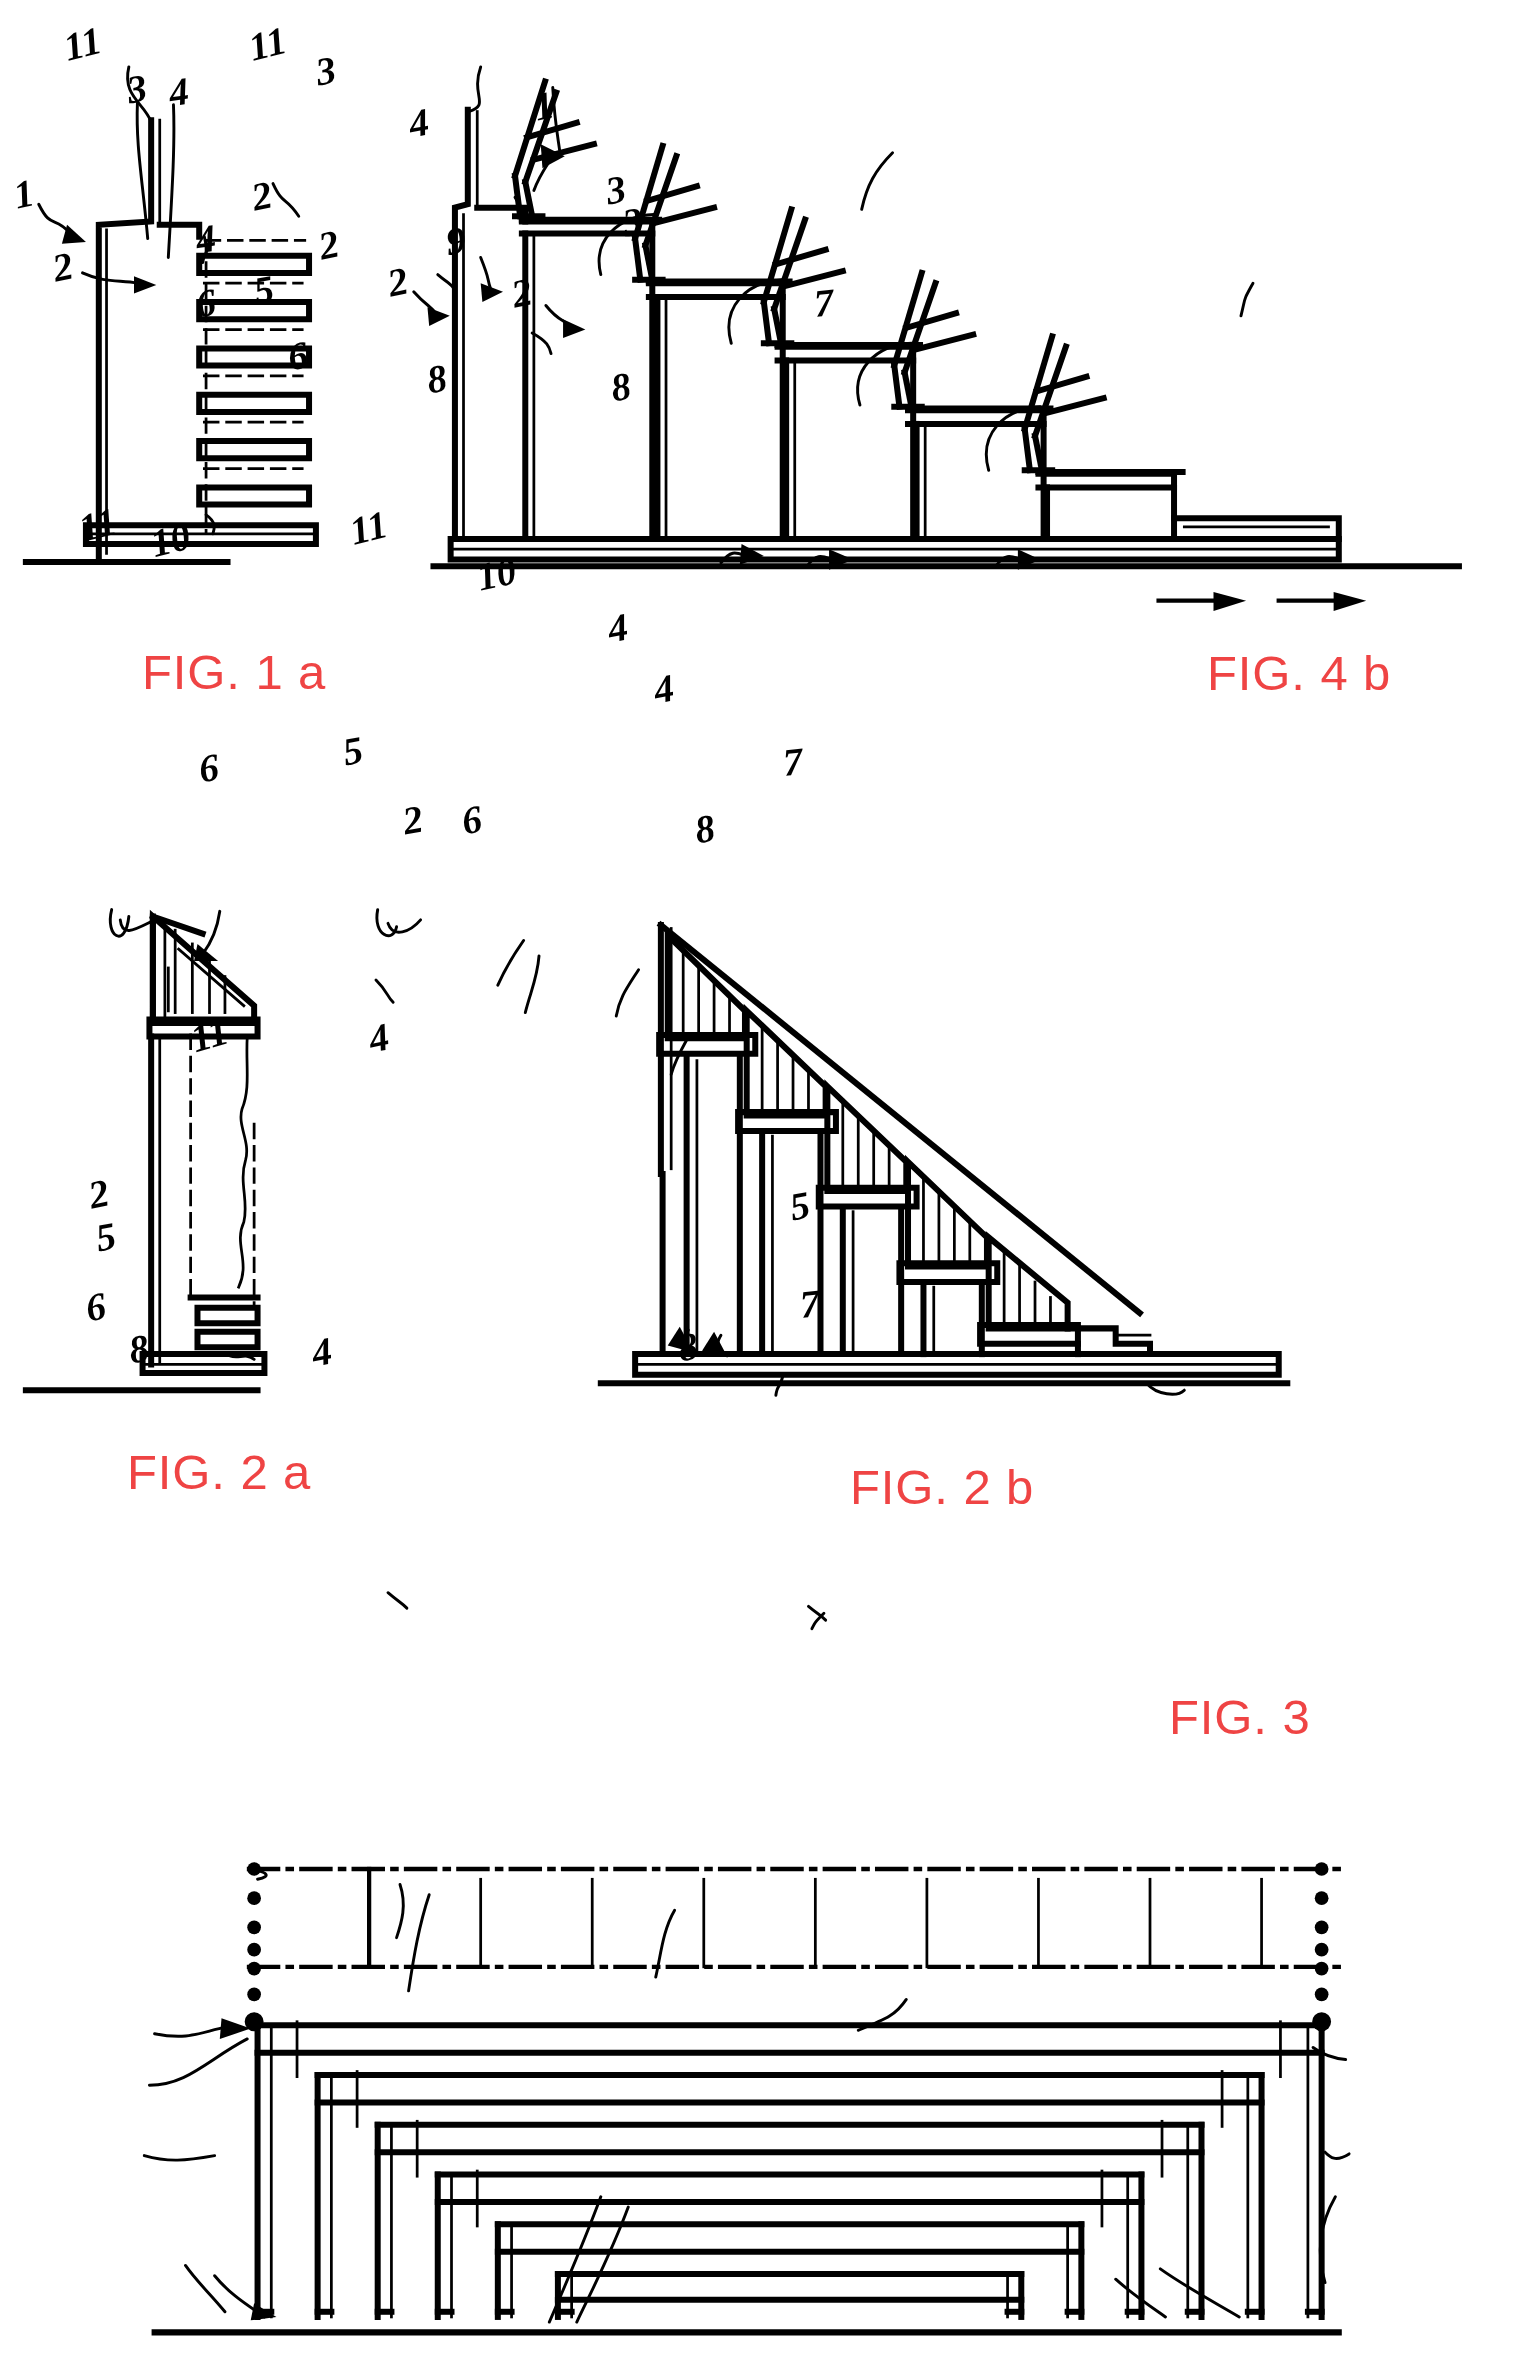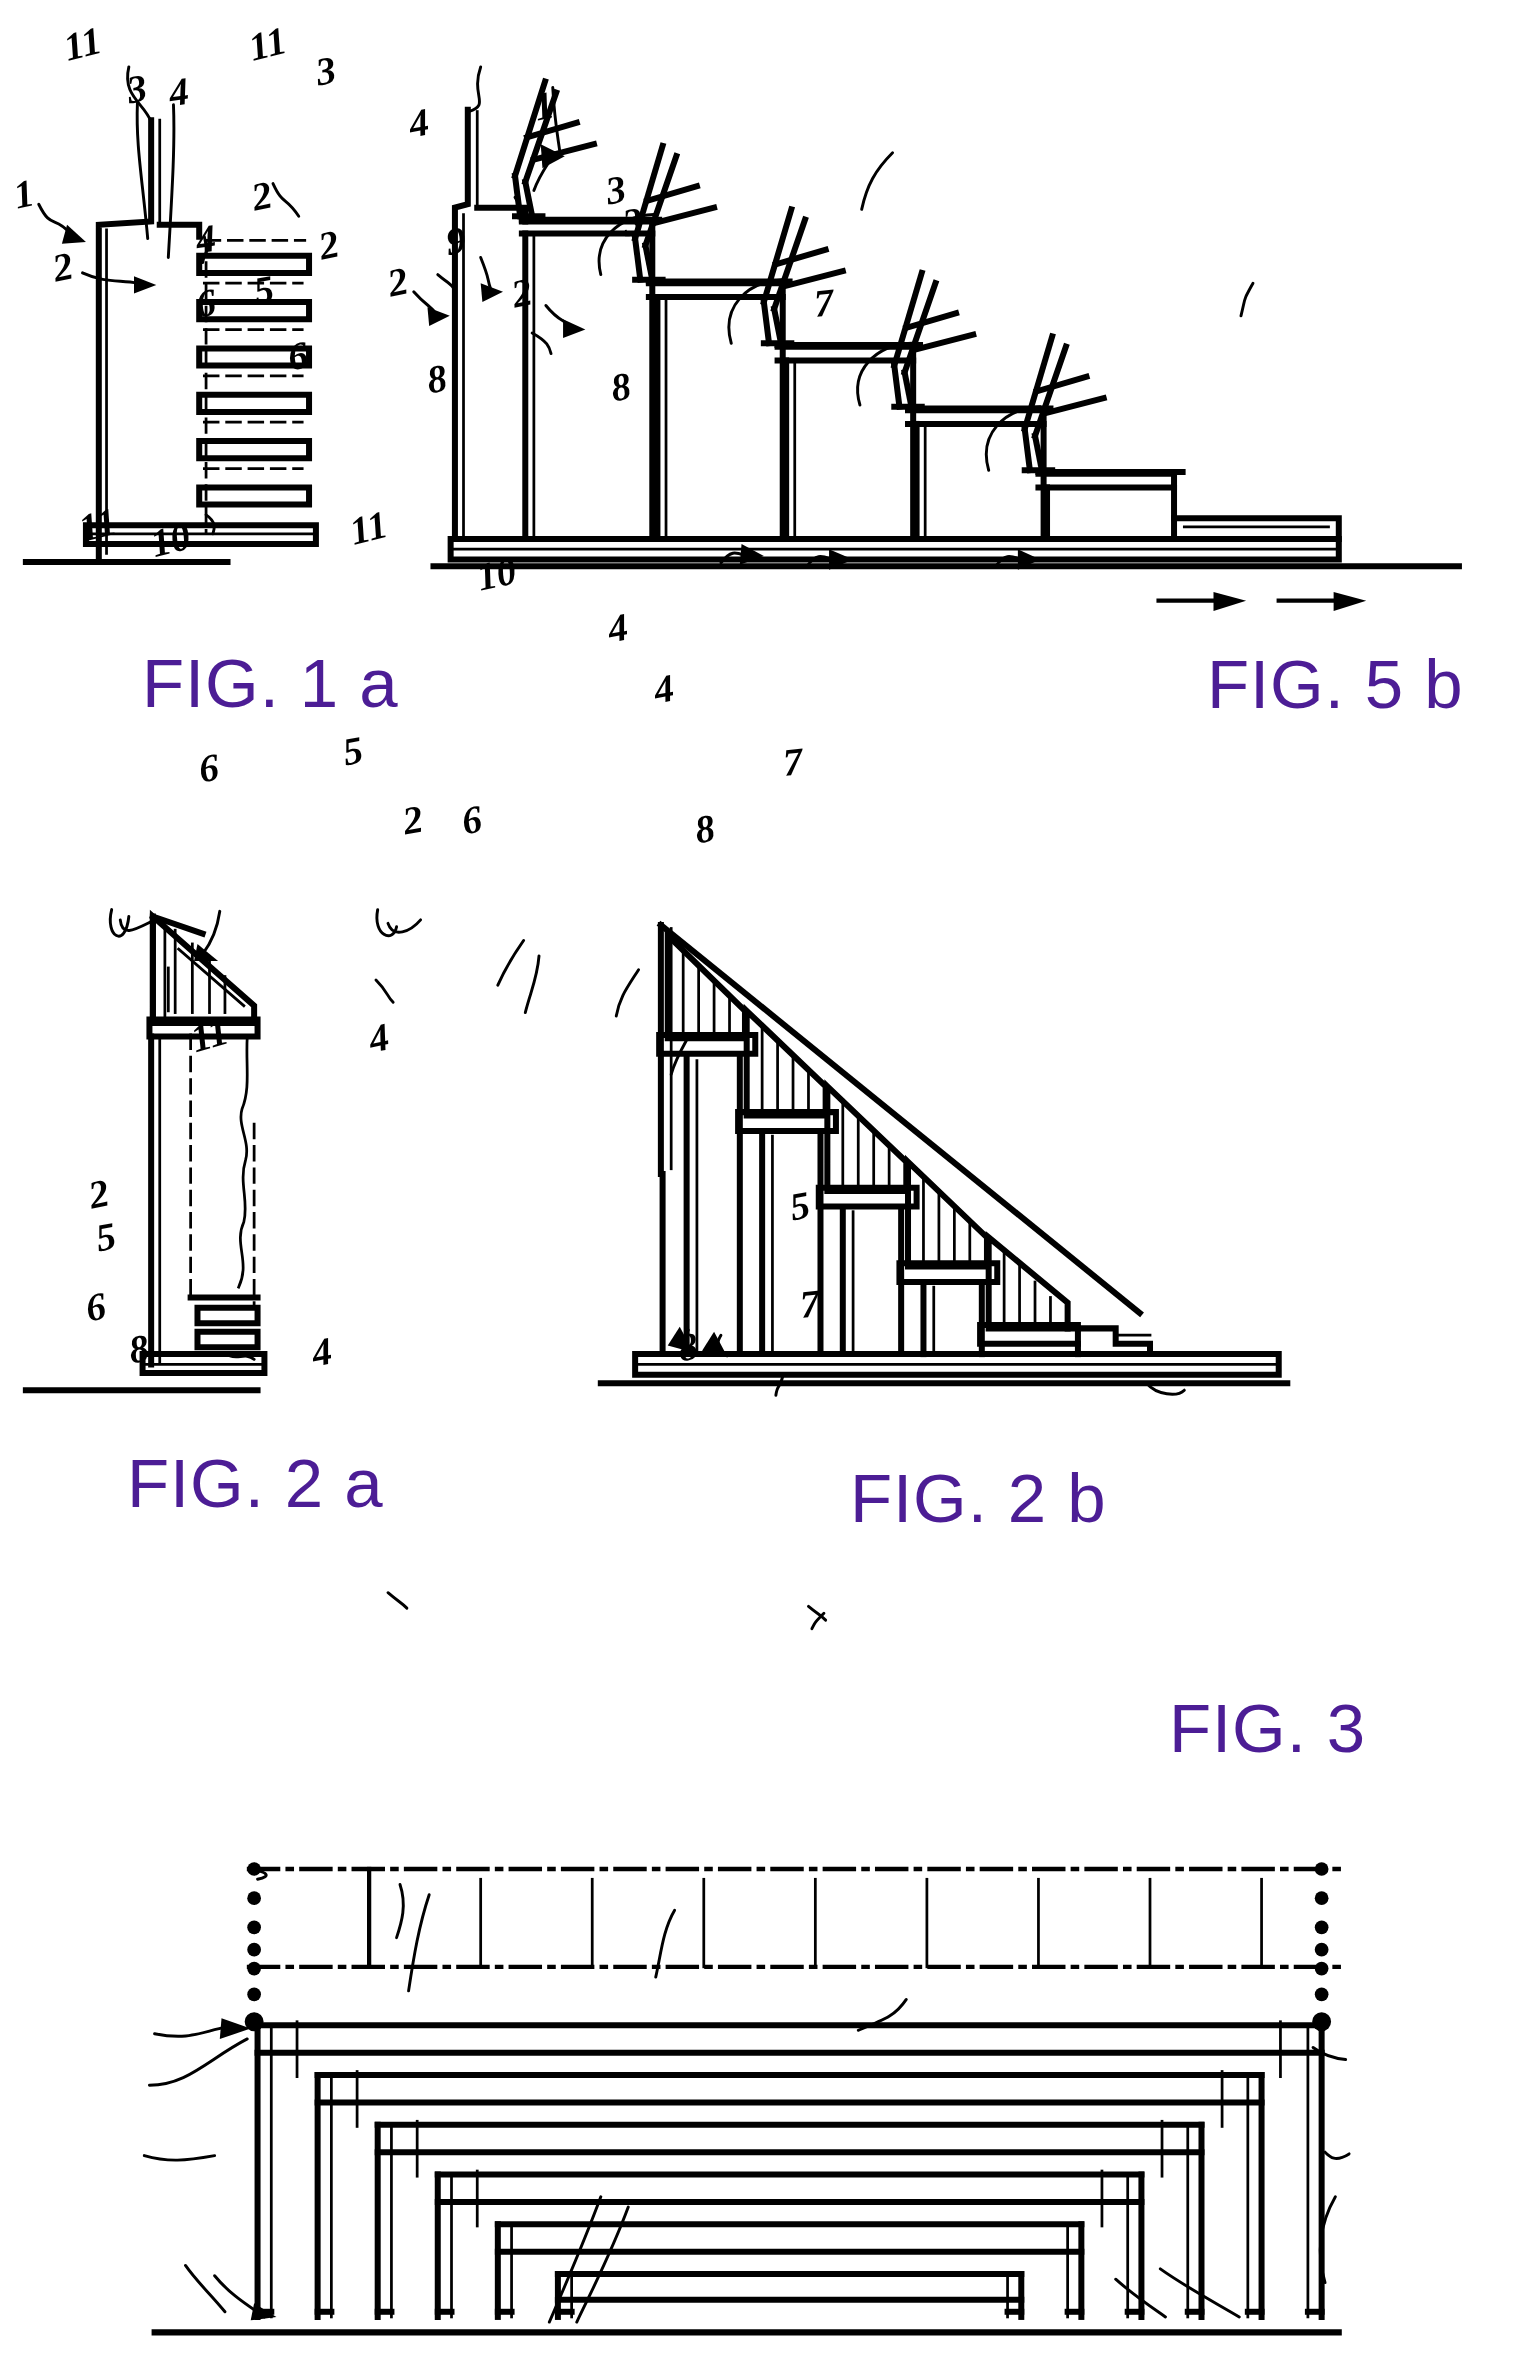--- a/index.html
+++ b/index.html
@@ -1,21 +1,21 @@
 <!DOCTYPE html>
 <html style="font-size:13.7px"><head>
 <meta charset="utf-8">
 <style>
   html,body{margin:0;padding:0;background:#fff;}
   body{width:1538px;height:2377px;position:relative;overflow:hidden;
        font-family:"Liberation Sans",sans-serif;color:#000;}
   .sheet{position:absolute;inset:0;}
   svg{display:block;}
   .fig-caption{position:absolute;font-family:"Liberation Sans",sans-serif;
-     font-weight:400;font-size:69px;letter-spacing:0.9px;color:#4c1d95;white-space:nowrap;}
+     font-weight:400;font-size:49px;letter-spacing:0.9px;color:#ef4444;white-space:nowrap;}
   .refnum{position:absolute;font-family:"Liberation Serif",serif;font-weight:700;
        font-style:italic;font-size:39px;color:#000;white-space:nowrap;line-height:1;}
   .ln{stroke:#000;fill:none;stroke-linecap:square;}
   .thk{stroke-width:7;}
   .med{stroke-width:5;}
   .thn{stroke-width:3.2;}
   .lead{stroke-width:3.4;stroke:#000;fill:none;stroke-linecap:round;}
   .solidfill{fill:#000;}
   .dash{stroke-dasharray:16 10;}
   .dashdot{stroke-dasharray:34 11 5 11;}
@@ -492,19 +492,19 @@
 <div class="refnum" style="left:89px;top:1174px;transform:rotate(-12deg);">2</div>
 <div class="refnum" style="left:96px;top:1217px;transform:rotate(-10deg);">5</div>
 <div class="refnum" style="left:790px;top:1186px;transform:rotate(-10deg);">5</div>
 <div class="refnum" style="left:86px;top:1287px;transform:rotate(-10deg);">6</div>
 <div class="refnum" style="left:800px;top:1284px;transform:rotate(-6deg);">7</div>
 <div class="refnum" style="left:129px;top:1329px;transform:rotate(-10deg);">8</div>
 <div class="refnum" style="left:312px;top:1332px;transform:rotate(-10deg);">4</div>
 <div class="refnum" style="left:678px;top:1327px;transform:rotate(-10deg);">8</div>
 
 <div class="fig-caption" style="left:142px;top:644px;">FIG. 1 a</div>
-<div class="fig-caption" style="left:1207px;top:645px;">FIG. 5 b</div>
+<div class="fig-caption" style="left:1207px;top:645px;">FIG. 4 b</div>
 <div class="fig-caption" style="left:127px;top:1444px;">FIG. 2 a</div>
 <div class="fig-caption" style="left:826px;top:1459px;margin-left:24px;">FIG. 2 b</div>
 <div class="fig-caption" style="left:1169px;top:1689px;">FIG. 3</div>
 
 </div>
 
 
 </body></html>

